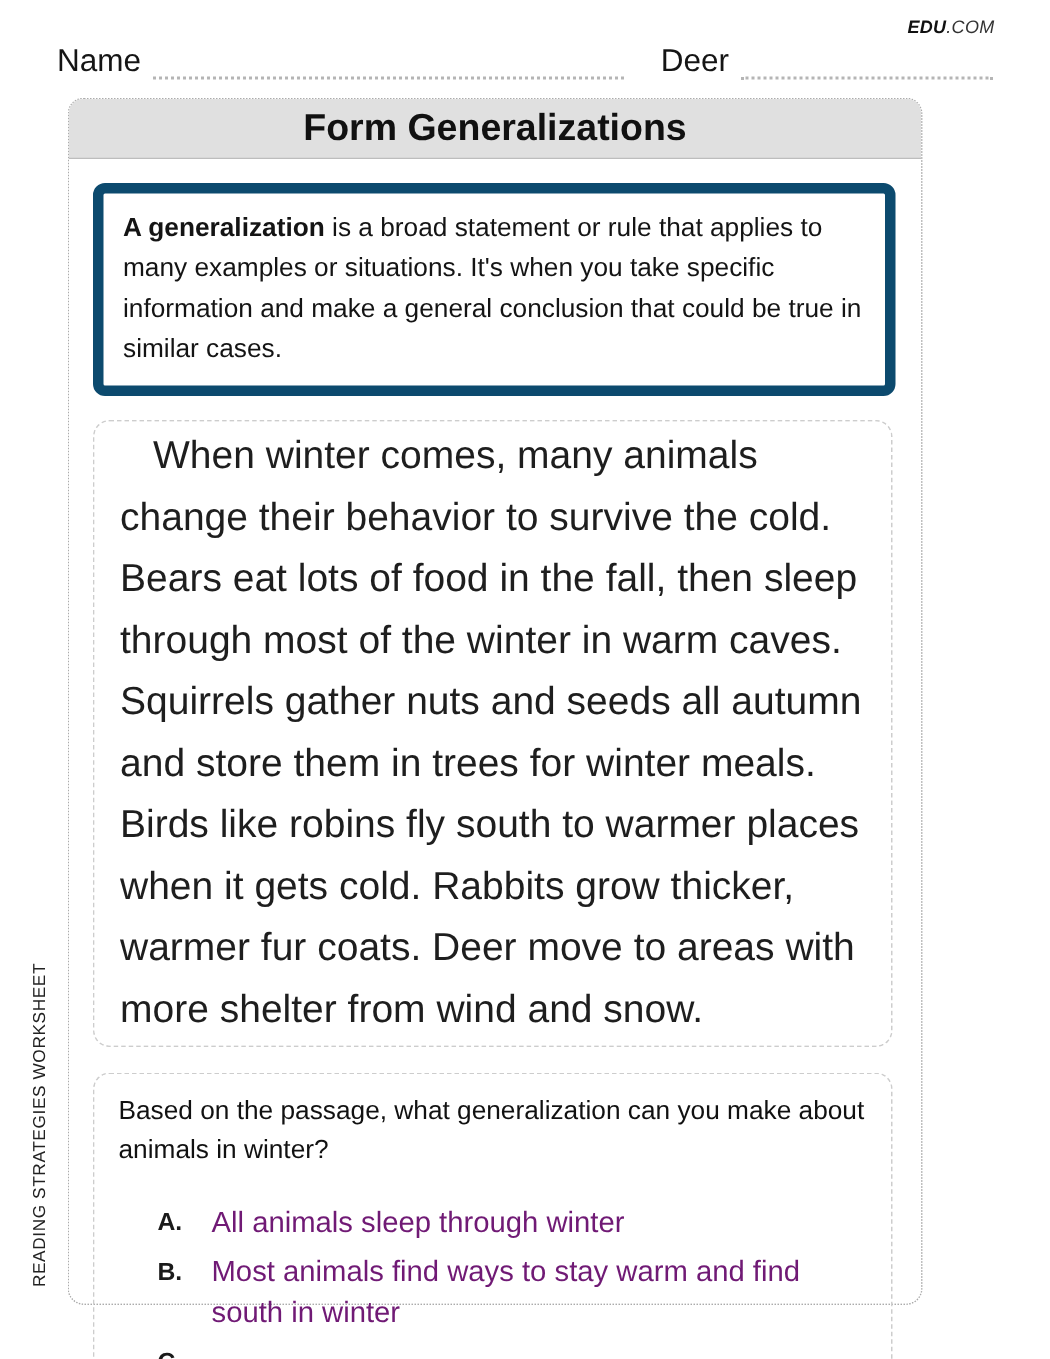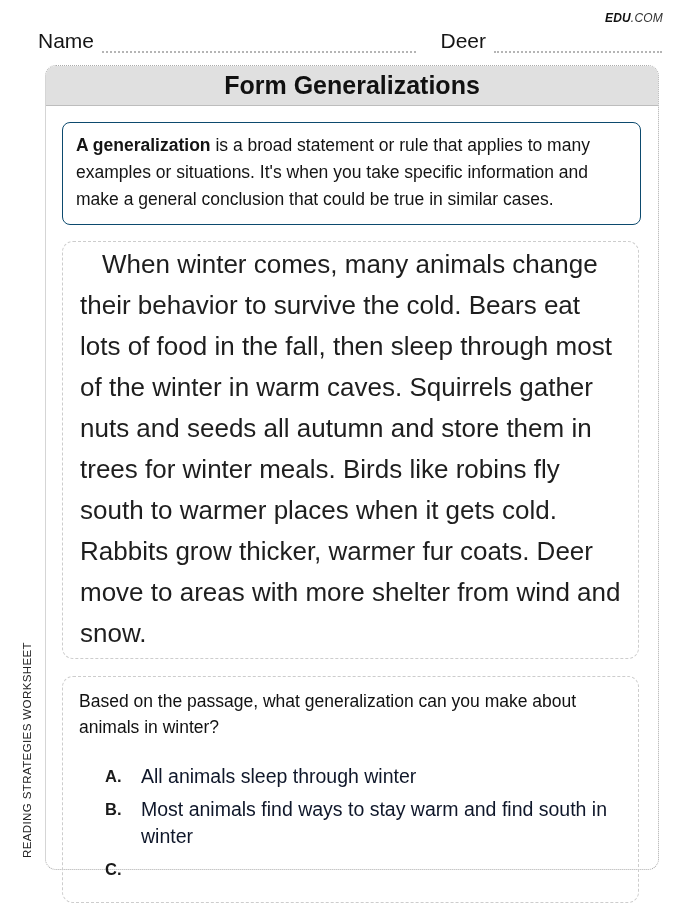--- a/index.html
+++ b/index.html
@@ -56,42 +56,42 @@
     letter-spacing: 0.4px;
     color: #222222;
     font-weight: 400;
   }
 
   
   .card {
     position: absolute;
     left: 45px;
     top: 65px;
-    width: 614px;
+    width: 570px;
     height: 805px;
     border: 1.5px dotted #ababab;
     border-radius: 11px;
     background: #ffffff;
   }
   .card-title {
     height: 40px;
     background: #e0e0e0;
     border-bottom: 1px solid #bdbdbd;
     border-radius: 9px 9px 0 0;
     display: flex;
     align-items: center;
     justify-content: center;
     font-size: 25px;
     font-weight: 700;
     color: #111;
   }
 
   .def-box {
     margin: 16px 17px 0 16px;
-    border: 1px solid #0c4a6e;
+    border: 7px solid #0c4a6e;
     border-radius: 8px;
     padding: 9px 13px 11px 13px;
     font-size: 17.5px;
     line-height: 27px;
     color: #141414;
   }
   .def-box .def-lead { font-weight: 700; }
 
   .instruction {
     margin: 21px 17px 0 25px;
@@ -134,21 +134,21 @@
   .option-letter {
     width: 36px;
     flex: 0 0 36px;
     font-size: 16.5px;
     font-weight: 700;
     color: #1a1a1a;
     line-height: 27px;
   }
   .option-text {
     font-size: 19.5px;
-    color: #0f172a;
+    color: #701a75;
     line-height: 27px;
     max-width: 470px;
   }
 </style>
 </head>
 <body>
 
 <div class="logo"><span class="logo-bold">EDU</span><span class="logo-rest">.COM</span></div>
 
 <div class="fields-row">

